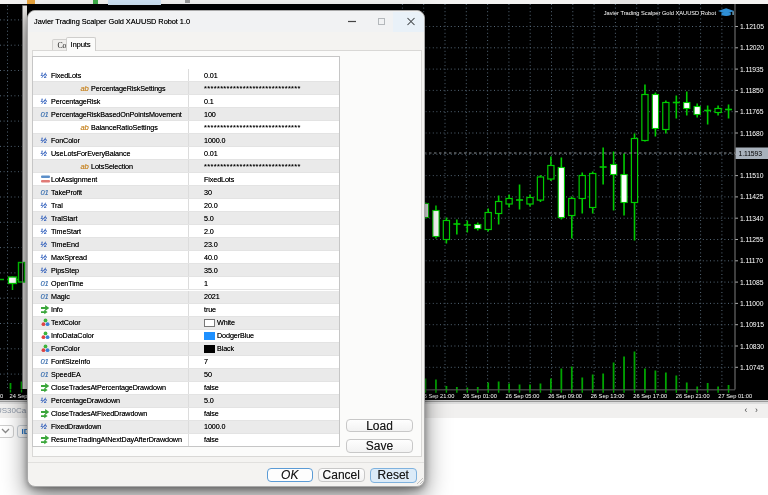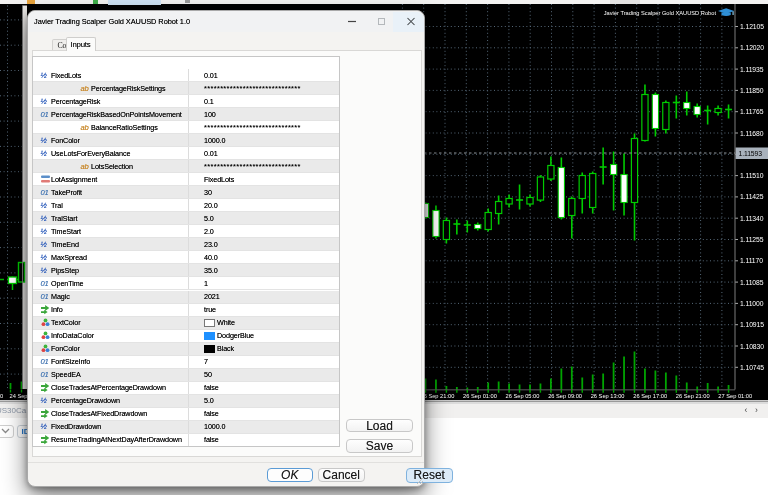--- a/index.html
+++ b/index.html
@@ -55,21 +55,21 @@
 
 .btn { position:absolute; font-size:12px; color:#1a1a1a; text-align:center; text-shadow:0 0 0.3px rgba(0,0,0,0.5);
   background:linear-gradient(#fefefe,#f2f2f2); border:1px solid #c8c8c8; border-radius:4px; }
 #bLoad { left:318.5px; top:407.5px;  width:67px; height:13.5px; line-height:12.5px; }
 #bSave { left:318.5px; top:428px; width:67px; height:13.5px; line-height:12.5px; }
 
 
 #footsep { position:absolute; left:0; top:450.5px; width:100%; height:1px; background:#e1e0de; }
 #bOK { left:239px; top:457px; width:46.5px; height:13.5px; line-height:12.5px; border:1px solid #5b9bd5; background:#fdfdfd;font-style:italic; }
 #bCancel { left:290.5px; top:457px; width:46.5px; height:13.5px; line-height:12.5px; }
-#bReset { left:342.5px; top:457px; width:46.5px; height:15px; line-height:12.5px; border:1px solid #7fb2de; background:#dcebf8;margin-left:36px; }
+#bReset { left:342.5px; top:457px; width:46.5px; height:15px; line-height:12.5px; border:1px solid #7fb2de; background:#dcebf8; }
 #grip { position:absolute; right:1.5px; bottom:1.5px; width:7px; height:7px;
   background:linear-gradient(135deg, transparent 54%, #c2c1bf 54%, #c2c1bf 60%, transparent 60%, transparent 76%, #c2c1bf 76%, #c2c1bf 82%, transparent 82%); }
 </style></head>
 <body>
 
 <svg width="742" height="399.5" viewBox="0 0 742 399.5" style="position:absolute;left:26px;top:3.5px">
 <rect x="0" y="0" width="742" height="399.5" fill="#000000"></rect>
 <line x1="376.4" y1="0" x2="376.4" y2="385.5" stroke="#566878" stroke-width="1" stroke-dasharray="1 2.6"></line>
 <line x1="397.7" y1="0" x2="397.7" y2="385.5" stroke="#566878" stroke-width="1" stroke-dasharray="1 2.6"></line>
 <line x1="419.0" y1="0" x2="419.0" y2="385.5" stroke="#566878" stroke-width="1" stroke-dasharray="1 2.6"></line>

